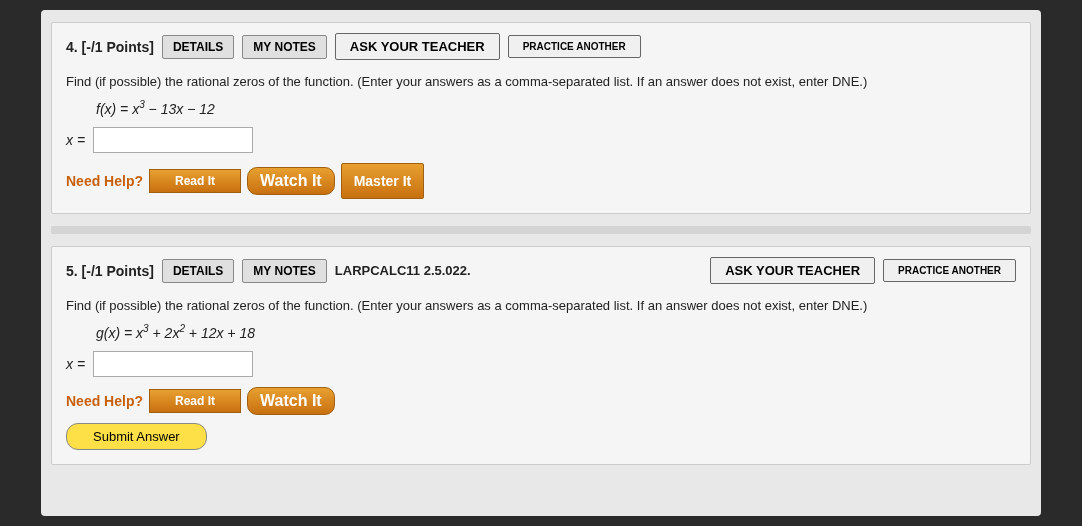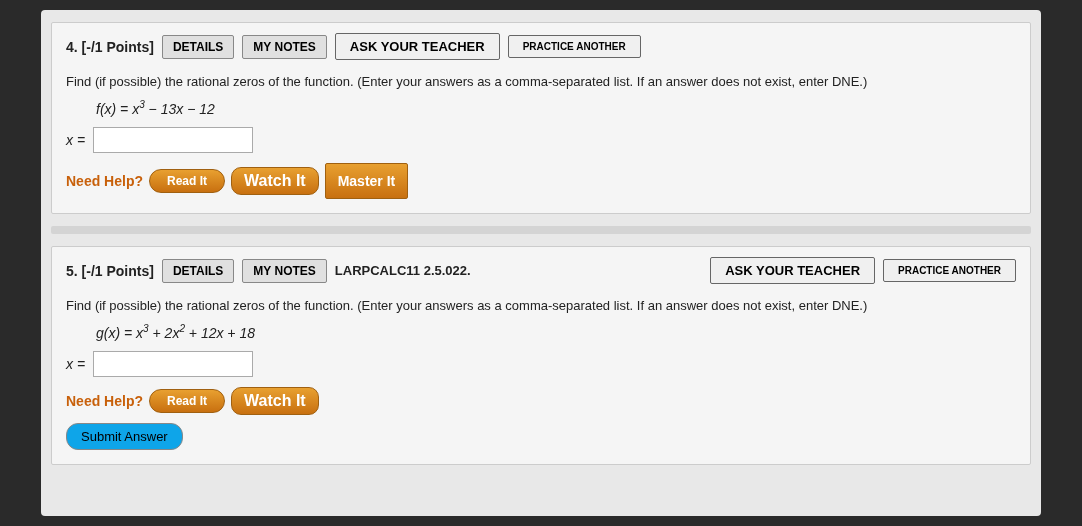--- a/index.html
+++ b/index.html
@@ -111,25 +111,25 @@
     }
     .need-help-label {
       font-weight: bold;
       color: #c8600a;
       font-size: 14px;
     }
     .btn-read-it {
       background: linear-gradient(to bottom, #e8a030, #c87010);
       border: 1px solid #a06010;
       color: #fff;
-      padding: 4px 17px;
+      padding: 4px 25px;
       font-size: 12px;
       font-weight: bold;
       cursor: pointer;
-      border-radius: 12px;
+      border-radius: 0;
     }
     .btn-watch-it {
       background: linear-gradient(to bottom, #e8a030, #c87010);
       border: 1px solid #a06010;
       color: #fff;
       padding: 4px 12px;
       font-size: 16px;
       font-weight: bold;
       cursor: pointer;
       border-radius: 10px;
@@ -139,22 +139,22 @@
       border: 1px solid #a06010;
       color: #fff;
       padding: 9px 12px;
       font-size: 14px;
       font-weight: bold;
       cursor: pointer;
       border-radius: 2px;
     }
     .btn-submit {
       border: 1px solid #888;
-      background: #0ea5e9;
-      padding: 5px 14px;
+      background: #fde047;
+      padding: 5px 26px;
       font-size: 13px;
       cursor: pointer;
       border-radius: 12px;
     }
     .submit-answer-row {
       margin-top: 8px;
     }
     .divider-gray {
       height: 8px;
       background: #c0c0c0;

